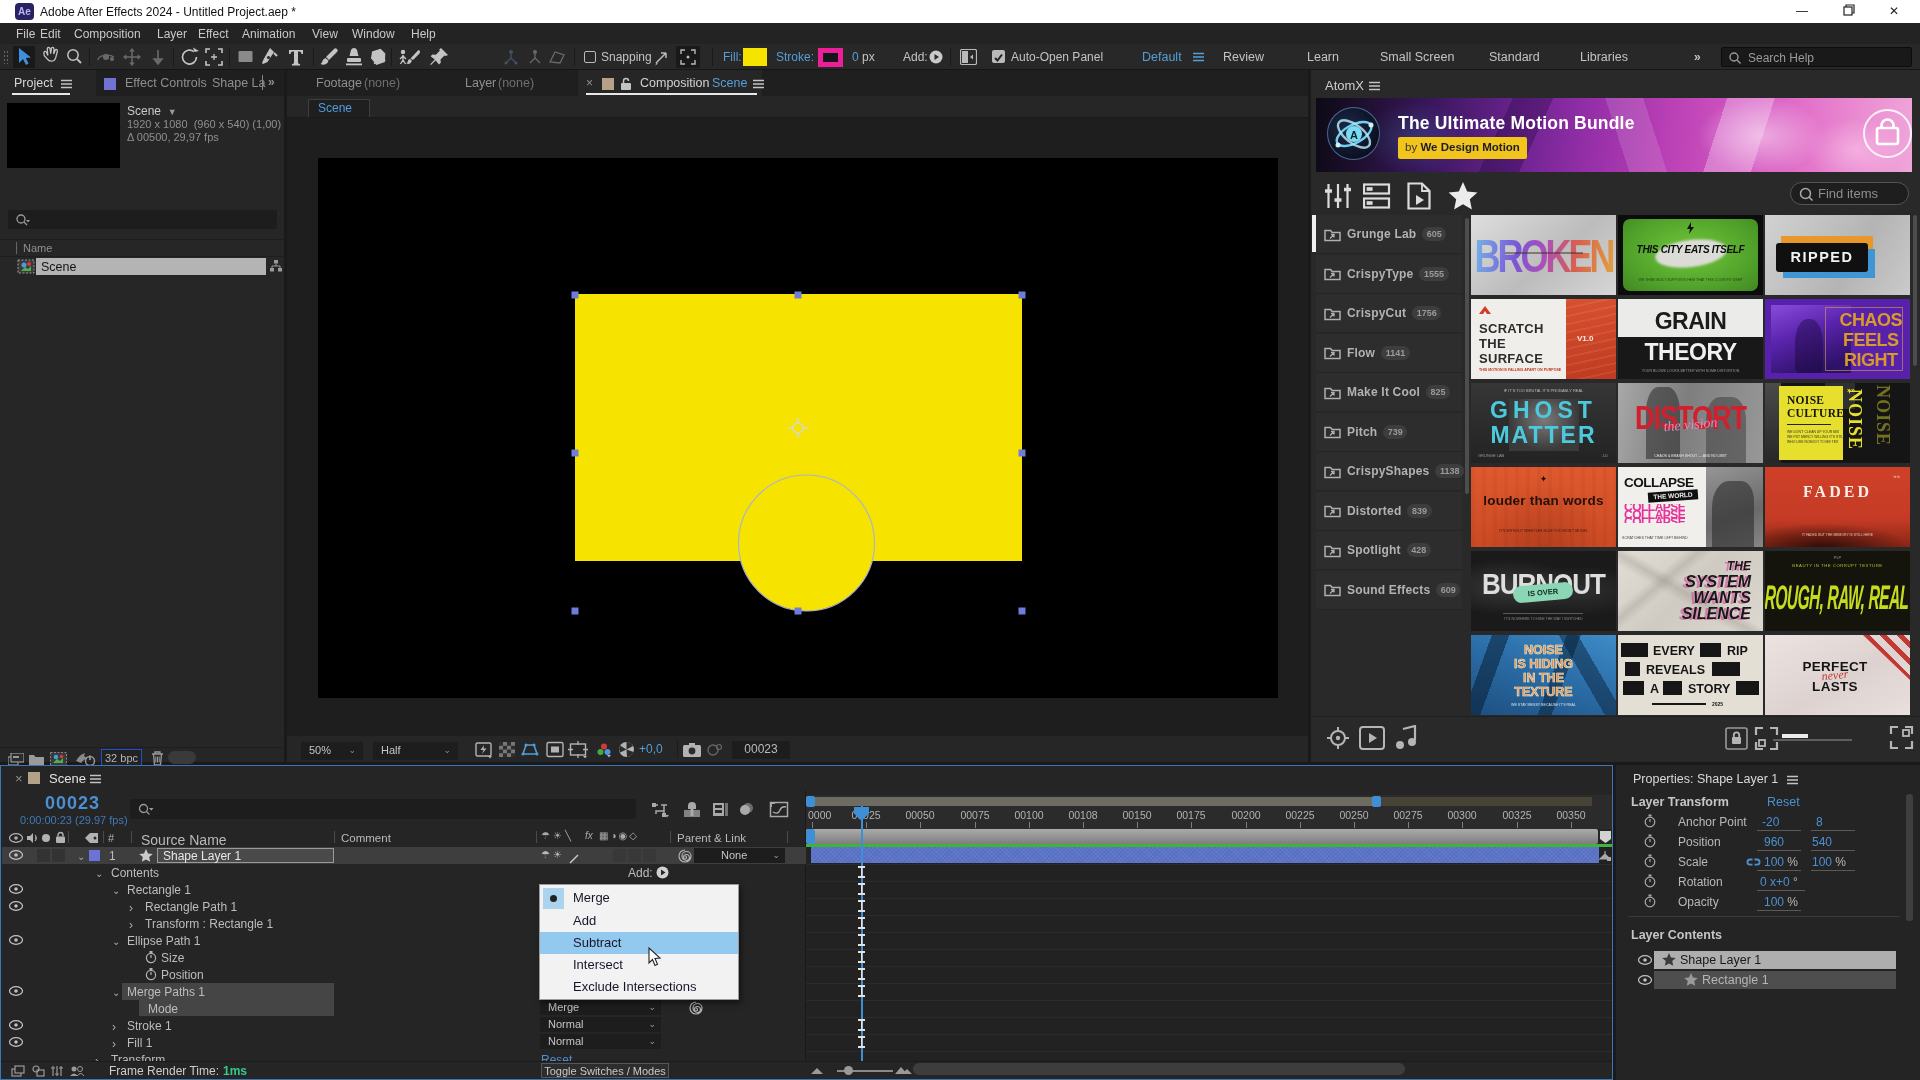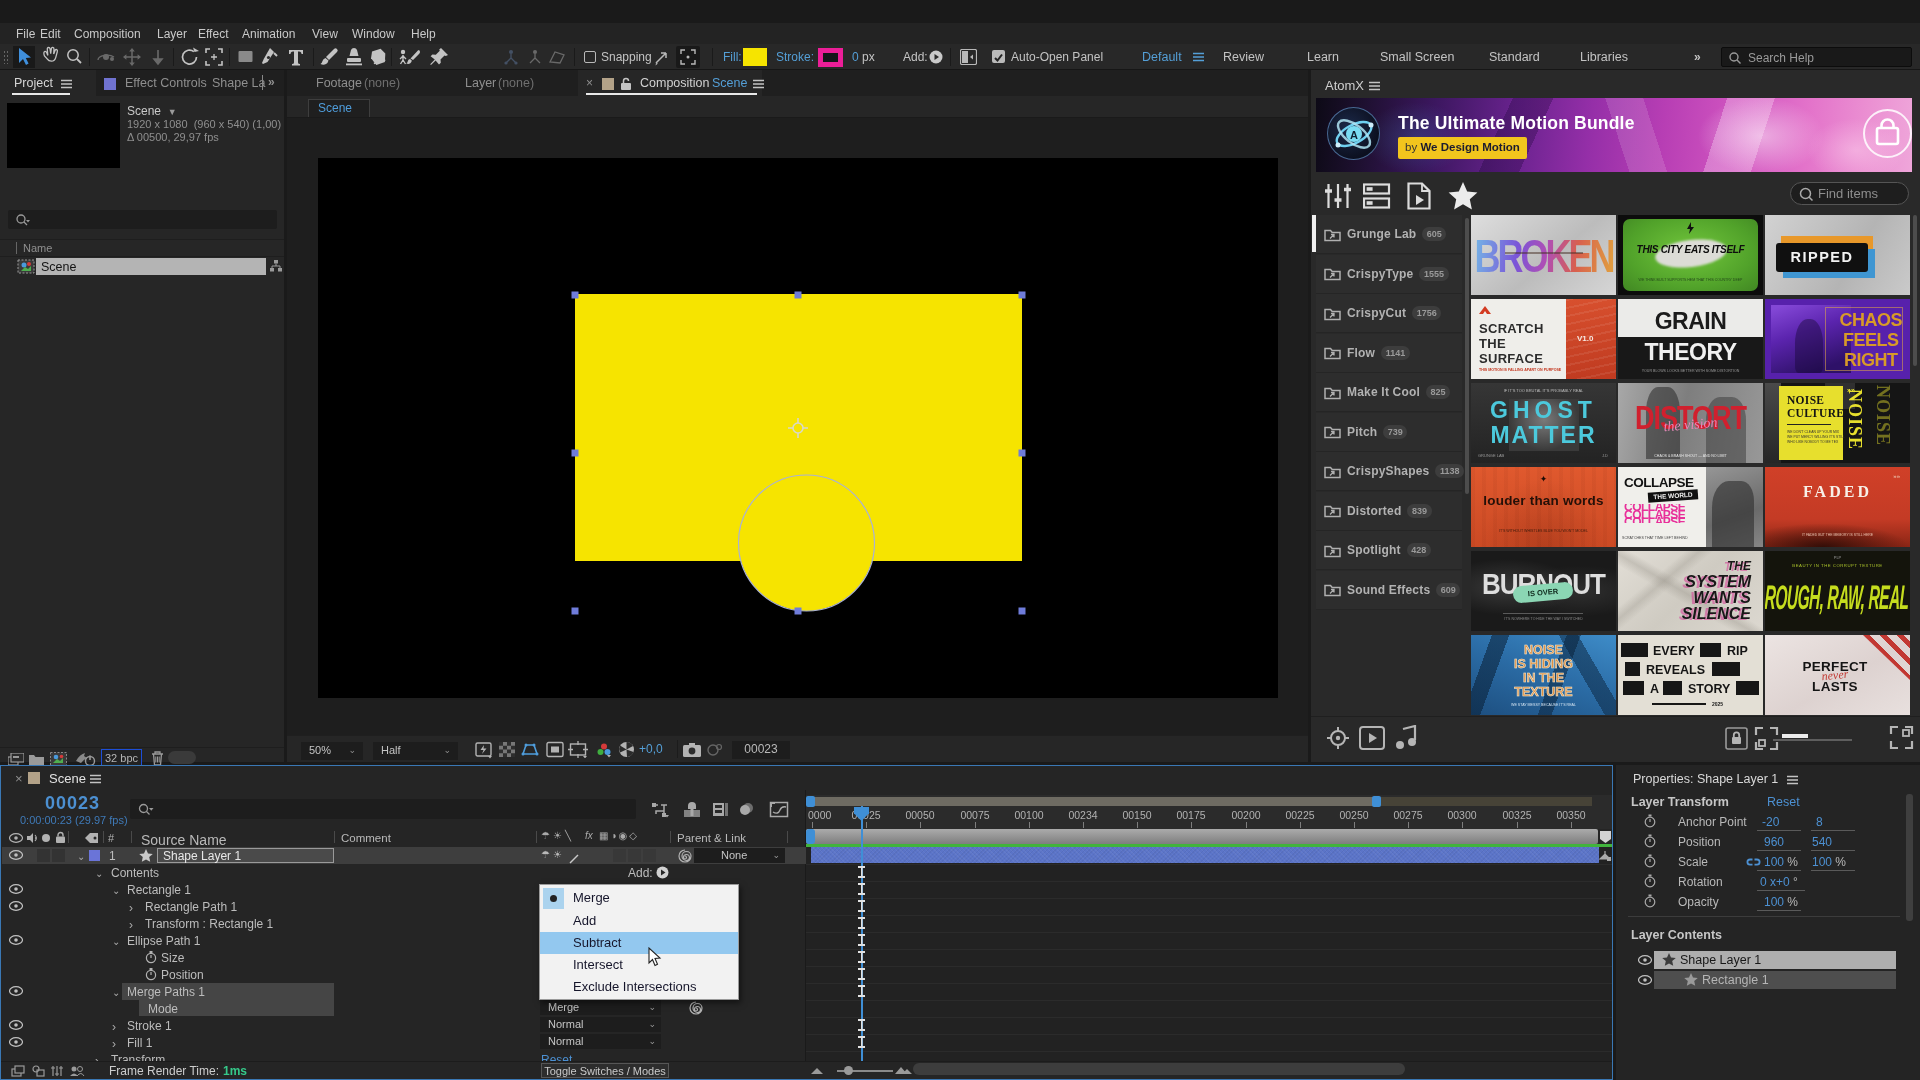--- a/index.html
+++ b/index.html
@@ -64,20 +64,30 @@
 
 
 #ctxmenu { position:absolute; left:539px; top:884px; width:200px; height:116px; background:#f2f2f2;
   border:1px solid #9a9a9a; box-shadow:2px 3px 6px rgba(0,0,0,.5); z-index:50; }
 .mi { position:absolute; left:0; width:100%; height:22px; font-size:13px; color:#16162b; line-height:22px; }
 .mi span { position:absolute; left:33px; }
 </style></head>
 <body>
 <div id="stage">
 
+<div id="titlebar">
+  <div id="aeicon">Ae</div>
+  <div id="title-text">Adobe After Effects 2024 - Untitled Project.aep *</div>
+  <div class="winbtn" style="left:1779px;">―</div>
+  <div class="winbtn" style="left:1826px;"><svg width="46" height="23">
+          <rect x="18" y="7" width="8" height="8" fill="none" stroke="#222" stroke-width="1.2"></rect>
+          <path d="M20 7 v-2 h8 v8 h-2" fill="none" stroke="#222" stroke-width="1.2"></path>
+        </svg></div>
+  <div class="winbtn" style="left:1871px;">✕</div>
+</div>
 
 <div id="menubar">
   <span style="left:16px;">File</span>
   <span style="left:40px;">Edit</span>
   <span style="left:74px;">Composition</span>
   <span style="left:157px;">Layer</span>
   <span style="left:198px;">Effect</span>
   <span style="left:242px;">Animation</span>
   <span style="left:312px;">View</span>
   <span style="left:352px;">Window</span>
@@ -859,21 +869,21 @@
   <span class="abs" style="left:807px;top:43px;font-size:10.5px;color:#b2b2b2;">0000</span>
   <div class="abs" style="left:811px;top:56px;width:1px;height:6px;background:#7e7e7e;"></div>
   <span class="tick-num" style="left:865px;top:43px;">00025</span>
   <div class="abs" style="left:865px;top:56px;width:1px;height:6px;background:#7e7e7e;"></div>
   <span class="tick-num" style="left:919px;top:43px;">00050</span>
   <div class="abs" style="left:919px;top:56px;width:1px;height:6px;background:#7e7e7e;"></div>
   <span class="tick-num" style="left:974px;top:43px;">00075</span>
   <div class="abs" style="left:974px;top:56px;width:1px;height:6px;background:#7e7e7e;"></div>
   <span class="tick-num" style="left:1028px;top:43px;">00100</span>
   <div class="abs" style="left:1028px;top:56px;width:1px;height:6px;background:#7e7e7e;"></div>
-  <span class="tick-num" style="left:1082px;top:43px;">00234</span>
+  <span class="tick-num" style="left:1082px;top:43px;">00108</span>
   <div class="abs" style="left:1082px;top:56px;width:1px;height:6px;background:#7e7e7e;"></div>
   <span class="tick-num" style="left:1136px;top:43px;">00150</span>
   <div class="abs" style="left:1136px;top:56px;width:1px;height:6px;background:#7e7e7e;"></div>
   <span class="tick-num" style="left:1190px;top:43px;">00175</span>
   <div class="abs" style="left:1190px;top:56px;width:1px;height:6px;background:#7e7e7e;"></div>
   <span class="tick-num" style="left:1245px;top:43px;">00200</span>
   <div class="abs" style="left:1245px;top:56px;width:1px;height:6px;background:#7e7e7e;"></div>
   <span class="tick-num" style="left:1299px;top:43px;">00225</span>
   <div class="abs" style="left:1299px;top:56px;width:1px;height:6px;background:#7e7e7e;"></div>
   <span class="tick-num" style="left:1353px;top:43px;">00250</span>

